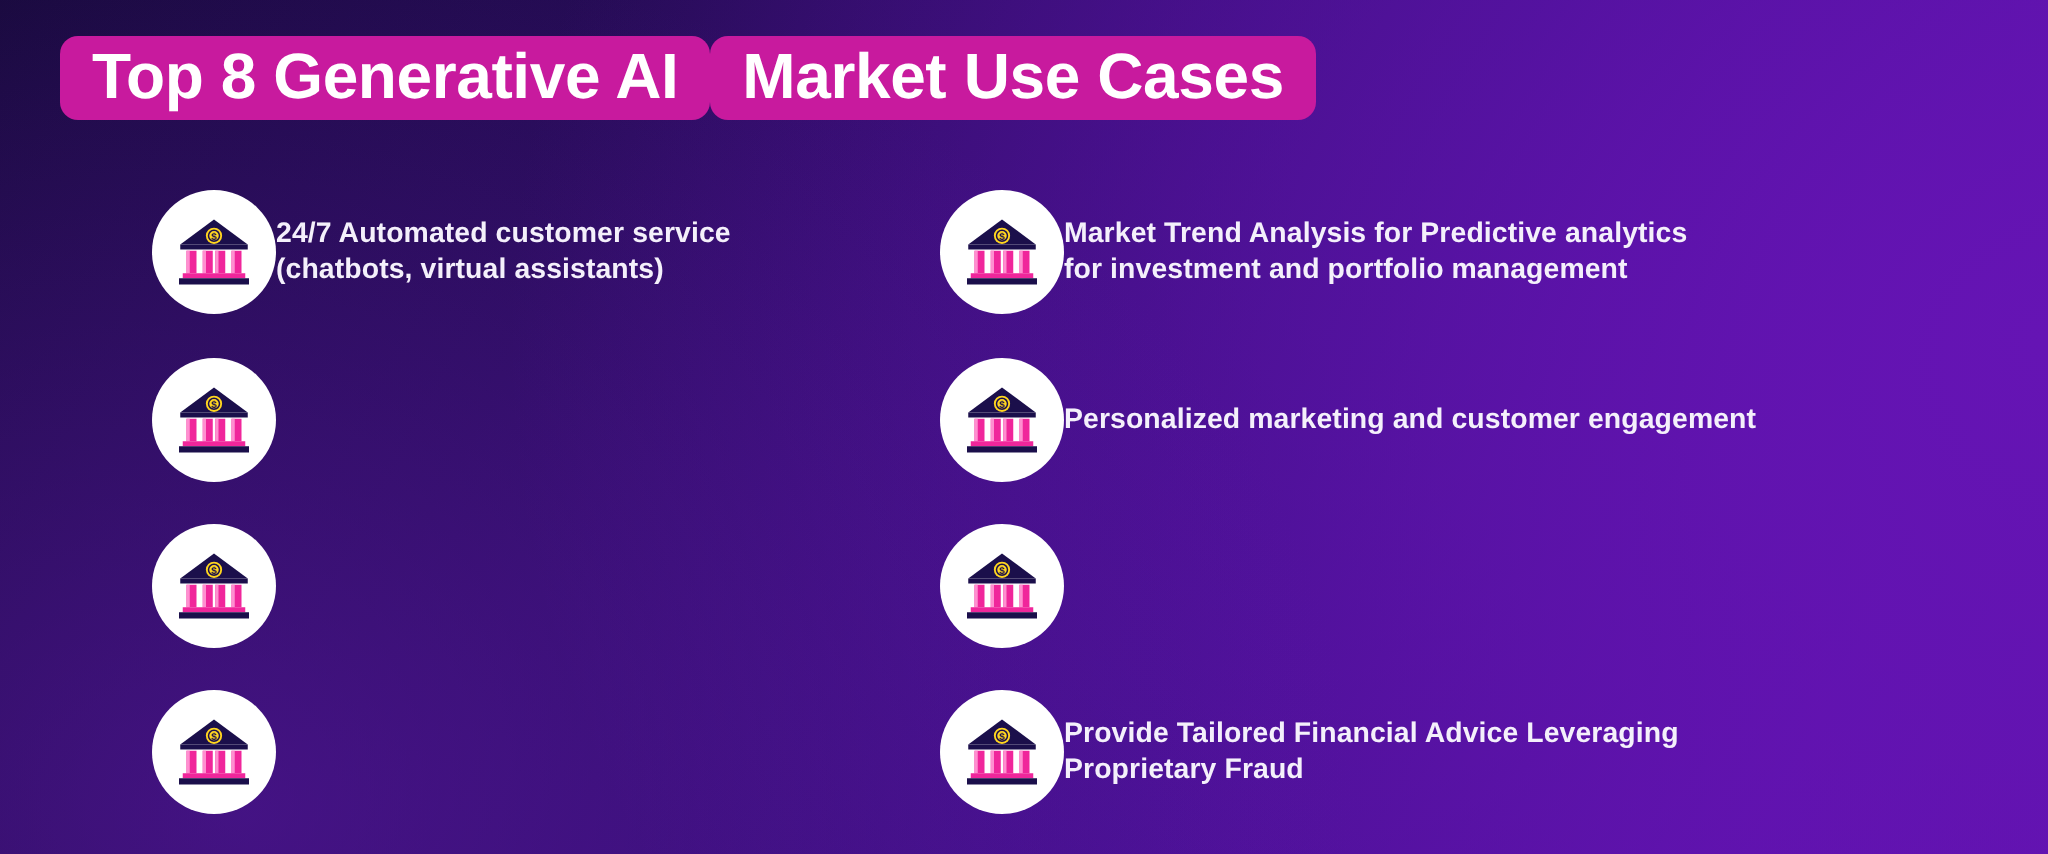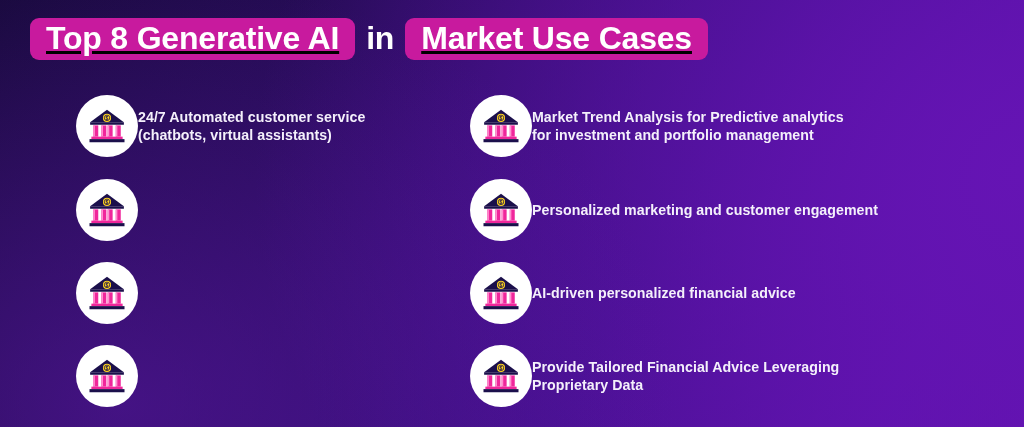--- a/index.html
+++ b/index.html
@@ -34,21 +34,20 @@
     align-items: stretch;
     height: 42px;
   }
   .title-pill {
     background: #c81a9e;
     border-radius: 9px;
     display: flex;
     align-items: center;
     padding: 0 16px 3px 16px;
     box-sizing: border-box;
-    text-decoration: underline;
   }
   .title-text {
     color: #ffffff;
     font-size: 32px;
     font-weight: bold;
     letter-spacing: -0.2px;
     line-height: 1;
     white-space: nowrap;
   }
   .title-sep {
@@ -112,23 +111,20 @@
 </style>
 </head>
 <body>
 
 <div id="infographic">
 
   <div class="title-row">
     <div class="title-pill">
       <span class="title-text">Top 8 Generative AI</span>
     </div>
-    <div class="title-sep">
-      <span class="title-text">in</span>
-    </div>
     <div class="title-pill">
       <span class="title-text">Market Use Cases</span>
     </div>
   </div>
 
   <div class="columns">
 
     <div class="column left">
 
       <div class="item r1">
@@ -285,21 +281,20 @@
             <rect x="23" y="31" width="8" height="18" fill="#f0269b"></rect>
             <rect x="23" y="31" width="2.6" height="18" fill="#ff8fd0"></rect>
             <rect x="33" y="31" width="8" height="18" fill="#f0269b"></rect>
             <rect x="33" y="31" width="2.6" height="18" fill="#ff8fd0"></rect>
             <rect x="46" y="31" width="8" height="18" fill="#f0269b"></rect>
             <rect x="46" y="31" width="2.6" height="18" fill="#ff8fd0"></rect>
             <rect x="7" y="49" width="50" height="4" fill="#f0269b"></rect>
             <rect x="4" y="53" width="56" height="5" fill="#1b0f4b"></rect>
           </svg>
         </span>
-        <span class="item-label">AI-driven personalized financial advice</span>
       </div>
 
       <div class="item r4">
         <span class="icon-circle">
           <svg width="40" height="40" viewBox="0 0 64 64" aria-hidden="true">
             <polygon points="32,6 59,26 5,26" fill="#1b0f4b"></polygon>
             <circle cx="32" cy="19" r="6.5" fill="#ffd61f"></circle>
             <circle cx="32" cy="19" r="4.4" fill="none" stroke="#1b0f4b" stroke-width="1.2"></circle>
             <text x="32" y="22.4" font-size="8" font-family="'Liberation Sans',sans-serif" font-weight="bold" fill="#1b0f4b" text-anchor="middle">$</text>
             <rect x="5" y="26" width="54" height="4" fill="#1b0f4b"></rect>
@@ -309,19 +304,19 @@
             <rect x="23" y="31" width="2.6" height="18" fill="#ff8fd0"></rect>
             <rect x="33" y="31" width="8" height="18" fill="#f0269b"></rect>
             <rect x="33" y="31" width="2.6" height="18" fill="#ff8fd0"></rect>
             <rect x="46" y="31" width="8" height="18" fill="#f0269b"></rect>
             <rect x="46" y="31" width="2.6" height="18" fill="#ff8fd0"></rect>
             <rect x="7" y="49" width="50" height="4" fill="#f0269b"></rect>
             <rect x="4" y="53" width="56" height="5" fill="#1b0f4b"></rect>
           </svg>
         </span>
         <span class="item-label">Provide Tailored Financial Advice Leveraging
-Proprietary Data</span>
+Proprietary Fraud</span>
       </div>
 
     </div>
 
   </div>
 </div>
 
 </body></html>

